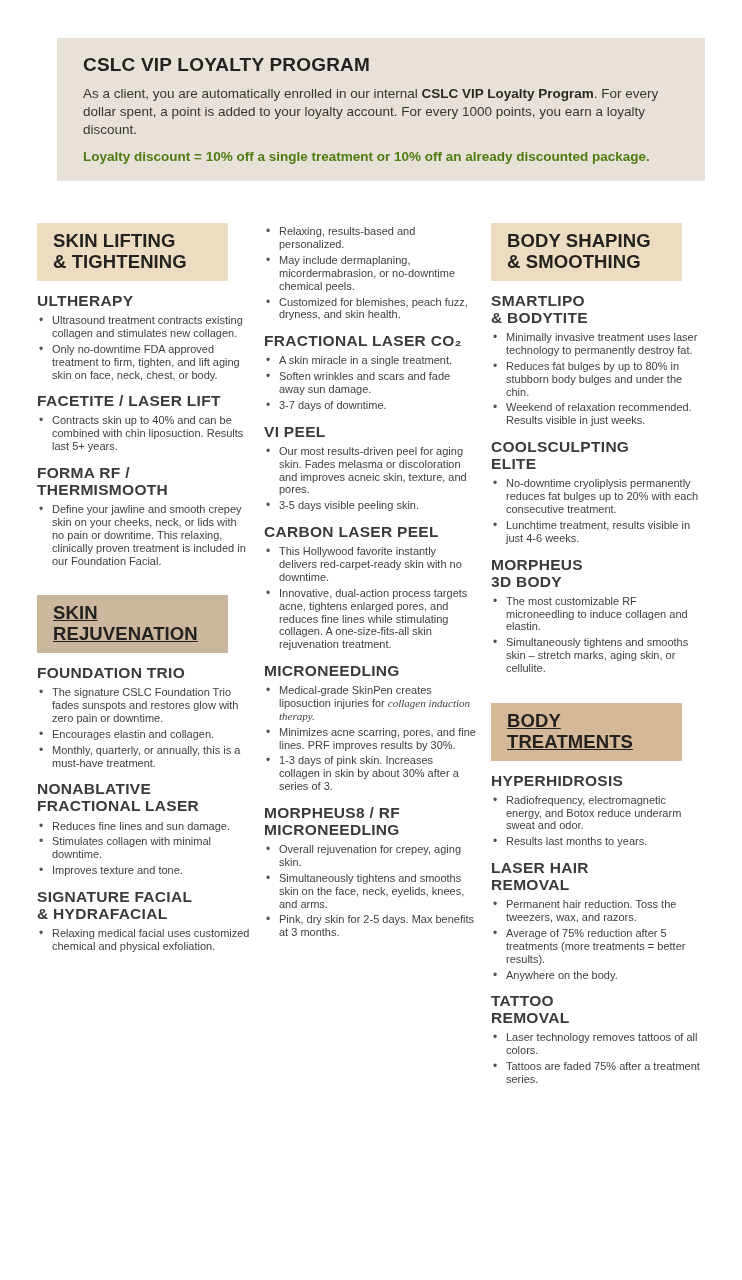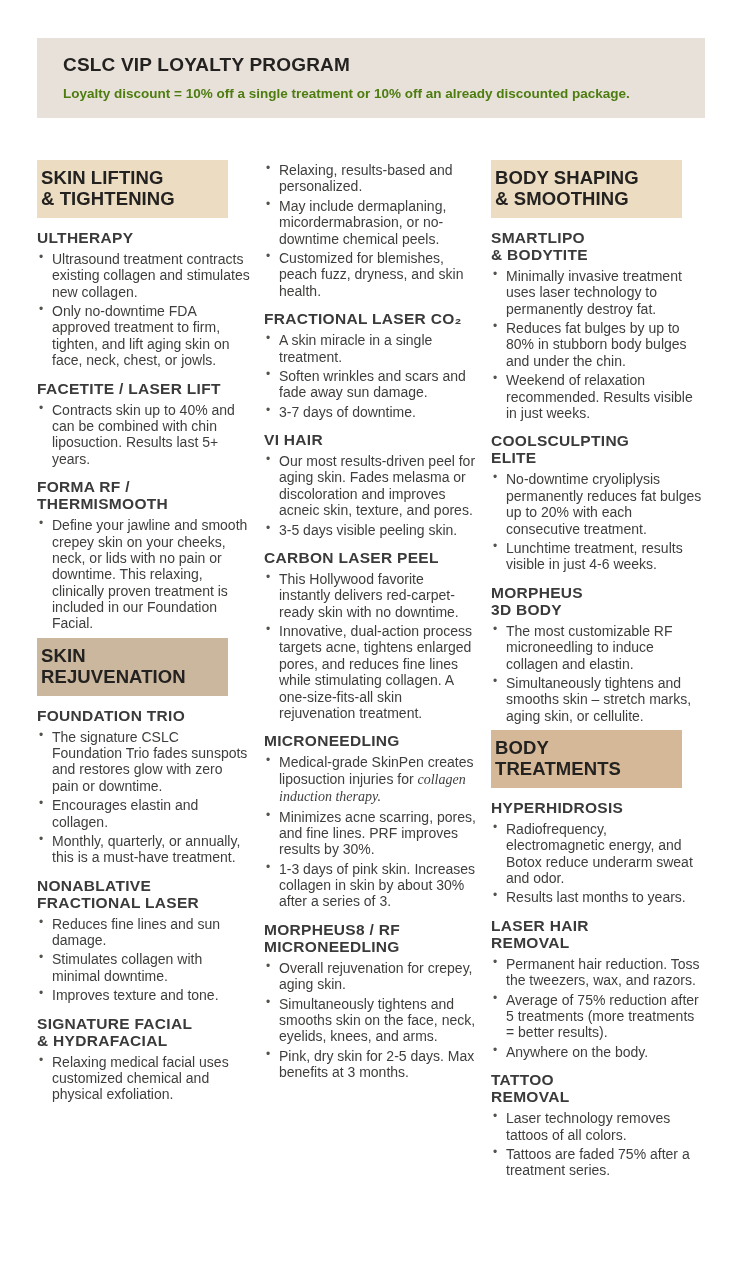--- a/index.html
+++ b/index.html
@@ -5,21 +5,21 @@
   html,body{margin:0;padding:0;}
   body{
     width:742px;height:1280px;overflow:hidden;
     background:#ffffff;
     font-family:"Liberation Sans","DejaVu Sans",sans-serif;
     -webkit-font-smoothing:antialiased;
   }
   .page{width:742px;height:1280px;position:relative;}
   
   .intro{
-    margin:38px 37px 0 37px;
+    margin:38px 37px 0 57px;
     background:var(--intro-bg,#e8e1da);
     padding:16px 26px 15px 26px;
     box-sizing:border-box;
   }
   .intro-title{
     margin:0 0 9px 0;
     font-size:19px;font-weight:bold;color:#242220;letter-spacing:.2px;
   }
   .intro-p{
     margin:0 0 9px 0;
@@ -29,72 +29,73 @@
   .intro-p b{font-weight:bold;color:#2c2824;}
   .intro-p.bold{font-weight:bold;color:#4d7c0f;}
   
   .columns{
     display:flex;gap:14px;
     margin:42px 37px 0 37px;
   }
   .column{width:213px;flex:0 0 213px;}
   .section-header{
     width:191px;box-sizing:border-box;
-    padding:8px 4px;
+    padding:8px 16px;
     font-size:18.5px;font-weight:bold;line-height:1.13;
     color:#242220;letter-spacing:.1px;
     white-space:pre-line;
     margin:0 0 10px 0;
   }
   .section-header + .treatment{margin-top:11px;}
   .section-header.light{background:var(--header-light,#ecdcc1);}
   .section-header.tan{background:var(--header-tan,#cbb79e);}
   .section-header.dark{background:var(--header-dark,#d5b897);}
-  .column > .section-header:not(:first-child){margin-top:6px;}
+  .column > .section-header:not(:first-child){margin-top:28px;text-decoration:underline;}
   .treatment{margin-top:11px;}
   .treatment.continuation{margin-top:2px;}
   .treatment-name{
     margin:0 0 5px 0;
     font-size:15.5px;font-weight:700;line-height:1.1;
     color:#3a3a3a;letter-spacing:.3px;
     white-space:pre-line;
   }
   ul.bullets{list-style:none;margin:0;padding:0;}
   ul.bullets li{
     position:relative;
     padding-left:15px;
-    font-size:14px;line-height:1.17;color:#403e3c;
+    font-size:11px;line-height:1.17;color:#403e3c;
     margin-bottom:3px;
   }
   ul.bullets li::before{
     content:"•";
     position:absolute;left:2px;top:-1px;
     font-size:12px;color:#55524e;
   }
   ul.bullets li em{font-style:italic;font-family:Liberation Serif, serif;}
 </style>
 </head>
 <body>
 
 <div class="page">
 
   <section class="intro">
     <h1 class="intro-title">CSLC VIP LOYALTY PROGRAM</h1>
+    <p class="intro-p"><span>As a client, you are automatically enrolled in our internal </span><b>CSLC VIP Loyalty Program</b><span>. For every dollar spent, a point is added to your loyalty account. For every 1000 points, you earn a loyalty discount.</span></p>
     <p class="intro-p bold">Loyalty discount = 10% off a single treatment or 10% off an already discounted package.</p>
   </section>
 
   <div class="columns">
     <div class="column">
         <div class="section-header light"><span>SKIN LIFTING
 &amp; TIGHTENING</span></div>
         <div class="treatment">
           <h3 class="treatment-name">ULTHERAPY</h3>
           <ul class="bullets">
             <li><span>Ultrasound treatment contracts existing collagen and stimulates new collagen.</span></li>
-            <li><span>Only no-downtime FDA approved treatment to firm, tighten, and lift aging skin on face, neck, chest, or jowls.</span></li>
+            <li><span>Only no-downtime FDA approved treatment to firm, tighten, and lift aging skin on face, neck, chest, or body.</span></li>
           </ul>
         </div>
         <div class="treatment">
           <h3 class="treatment-name">FACETITE / LASER LIFT</h3>
           <ul class="bullets">
             <li><span>Contracts skin up to 40% and can be combined with chin liposuction. Results last 5+ years.</span></li>
           </ul>
         </div>
         <div class="treatment">
           <h3 class="treatment-name">FORMA RF /
@@ -140,21 +141,21 @@
         </div>
         <div class="treatment">
           <h3 class="treatment-name">FRACTIONAL LASER CO₂</h3>
           <ul class="bullets">
             <li><span>A skin miracle in a single treatment.</span></li>
             <li><span>Soften wrinkles and scars and fade away sun damage.</span></li>
             <li><span>3-7 days of downtime.</span></li>
           </ul>
         </div>
         <div class="treatment">
-          <h3 class="treatment-name">VI HAIR</h3>
+          <h3 class="treatment-name">VI PEEL</h3>
           <ul class="bullets">
             <li><span>Our most results-driven peel for aging skin. Fades melasma or discoloration and improves acneic skin, texture, and pores.</span></li>
             <li><span>3-5 days visible peeling skin.</span></li>
           </ul>
         </div>
         <div class="treatment">
           <h3 class="treatment-name">CARBON LASER PEEL</h3>
           <ul class="bullets">
             <li><span>This Hollywood favorite instantly delivers red-carpet-ready skin with no downtime.</span></li>
             <li><span>Innovative, dual-action process targets acne, tightens enlarged pores, and reduces fine lines while stimulating collagen. A one-size-fits-all skin rejuvenation treatment.</span></li>

